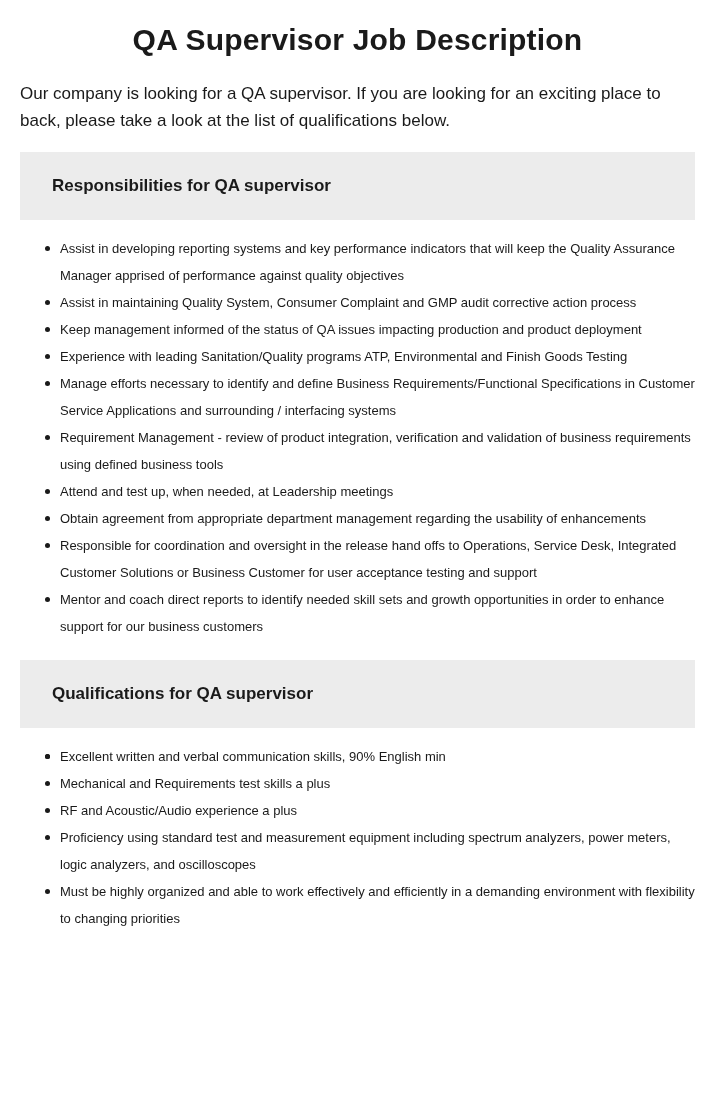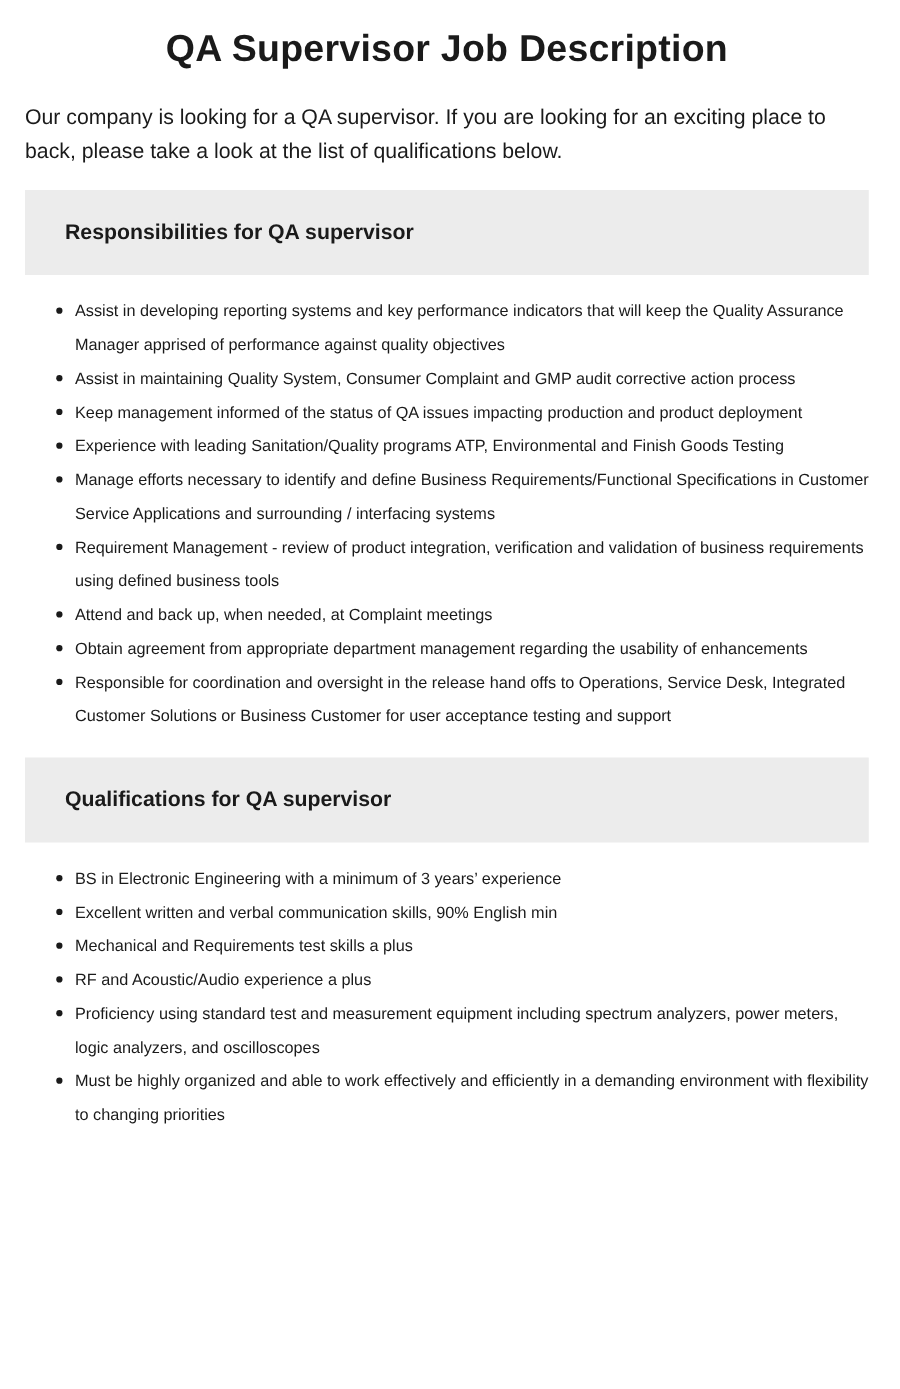--- a/index.html
+++ b/index.html
@@ -86,32 +86,33 @@
     <div class="section-header">
       <h2 class="section-heading">Responsibilities for QA supervisor</h2>
     </div>
     <ul class="bullet-list">
         <li class="bullet-item"><span class="dot"></span><span class="item-text">Assist in developing reporting systems and key performance indicators that will keep the Quality Assurance Manager apprised of performance against quality objectives</span></li>
         <li class="bullet-item"><span class="dot"></span><span class="item-text">Assist in maintaining Quality System, Consumer Complaint and GMP audit corrective action process</span></li>
         <li class="bullet-item"><span class="dot"></span><span class="item-text">Keep management informed of the status of QA issues impacting production and product deployment</span></li>
         <li class="bullet-item"><span class="dot"></span><span class="item-text">Experience with leading Sanitation/Quality programs ATP, Environmental and Finish Goods Testing</span></li>
         <li class="bullet-item"><span class="dot"></span><span class="item-text">Manage efforts necessary to identify and define Business Requirements/Functional Specifications in Customer Service Applications and surrounding / interfacing systems</span></li>
         <li class="bullet-item"><span class="dot"></span><span class="item-text">Requirement Management - review of product integration, verification and validation of business requirements using defined business tools</span></li>
-        <li class="bullet-item"><span class="dot"></span><span class="item-text">Attend and back up, when needed, at Complaint meetings</span></li>
+        <li class="bullet-item"><span class="dot"></span><span class="item-text">Attend and test up, when needed, at Leadership meetings</span></li>
         <li class="bullet-item"><span class="dot"></span><span class="item-text">Obtain agreement from appropriate department management regarding the usability of enhancements</span></li>
         <li class="bullet-item"><span class="dot"></span><span class="item-text">Responsible for coordination and oversight in the release hand offs to Operations, Service Desk, Integrated Customer Solutions or Business Customer for user acceptance testing and support</span></li>
+        <li class="bullet-item"><span class="dot"></span><span class="item-text">Mentor and coach direct reports to identify needed skill sets and growth opportunities in order to enhance support for our business customers</span></li>
       </ul>
   </div>
 
   <div class="section">
     <div class="section-header">
       <h2 class="section-heading">Qualifications for QA supervisor</h2>
     </div>
     <ul class="bullet-list">
-        <li class="bullet-item"><span class="dot"></span><span class="item-text">BS in Electronic Engineering with a minimum of 3 years’ experience</span></li>
+        <li class="bullet-item"><span class="dot"></span></li>
         <li class="bullet-item"><span class="dot"></span><span class="item-text">Excellent written and verbal communication skills, 90% English min</span></li>
         <li class="bullet-item"><span class="dot"></span><span class="item-text">Mechanical and Requirements test skills a plus</span></li>
         <li class="bullet-item"><span class="dot"></span><span class="item-text">RF and Acoustic/Audio experience a plus</span></li>
         <li class="bullet-item"><span class="dot"></span><span class="item-text">Proficiency using standard test and measurement equipment including spectrum analyzers, power meters, logic analyzers, and oscilloscopes</span></li>
         <li class="bullet-item"><span class="dot"></span><span class="item-text">Must be highly organized and able to work effectively and efficiently in a demanding environment with flexibility to changing priorities</span></li>
       </ul>
   </div>
 
 </div>
 

